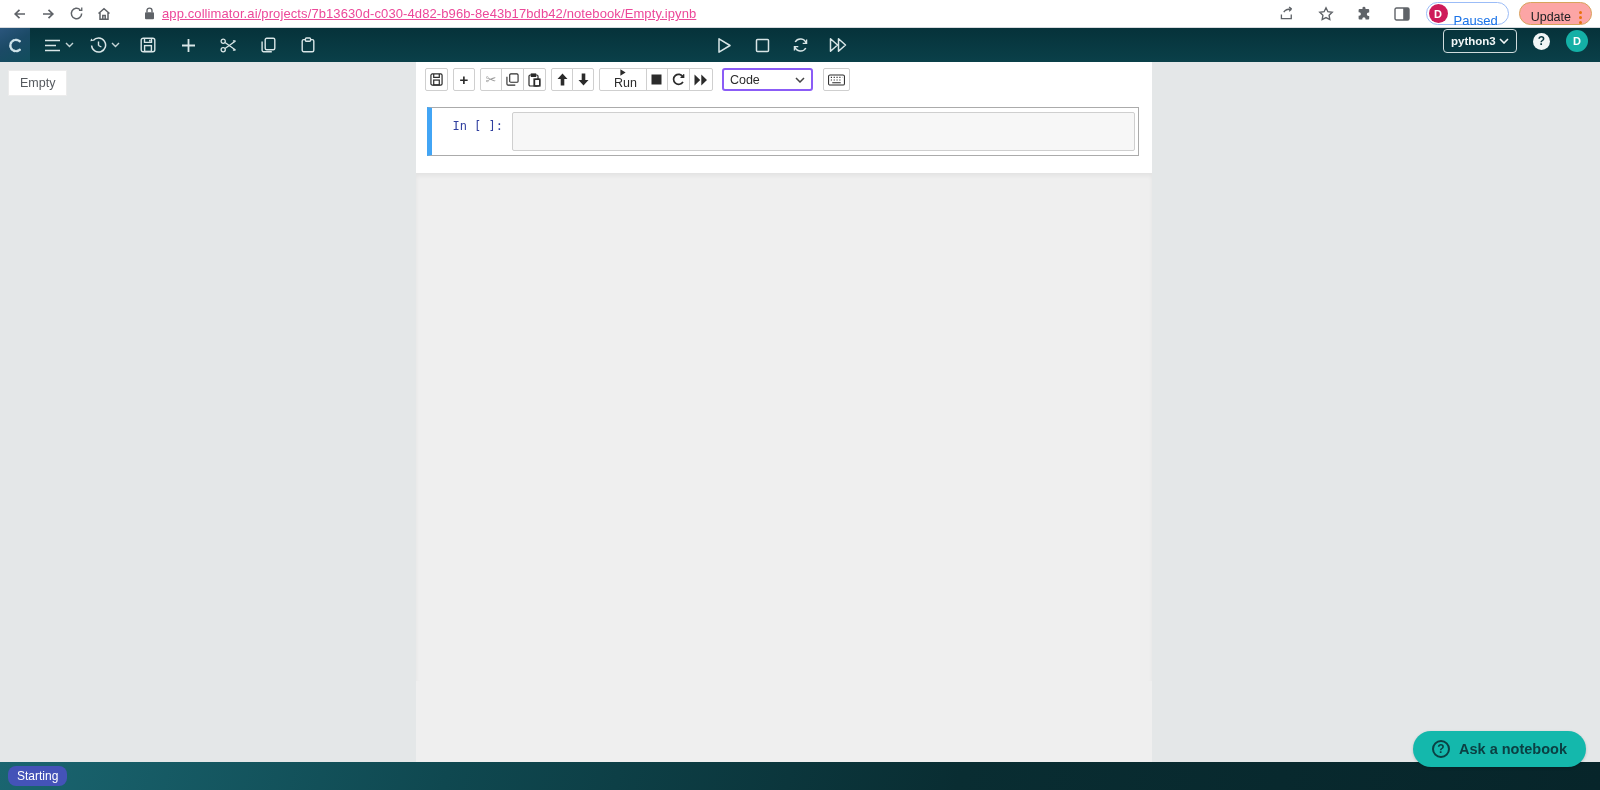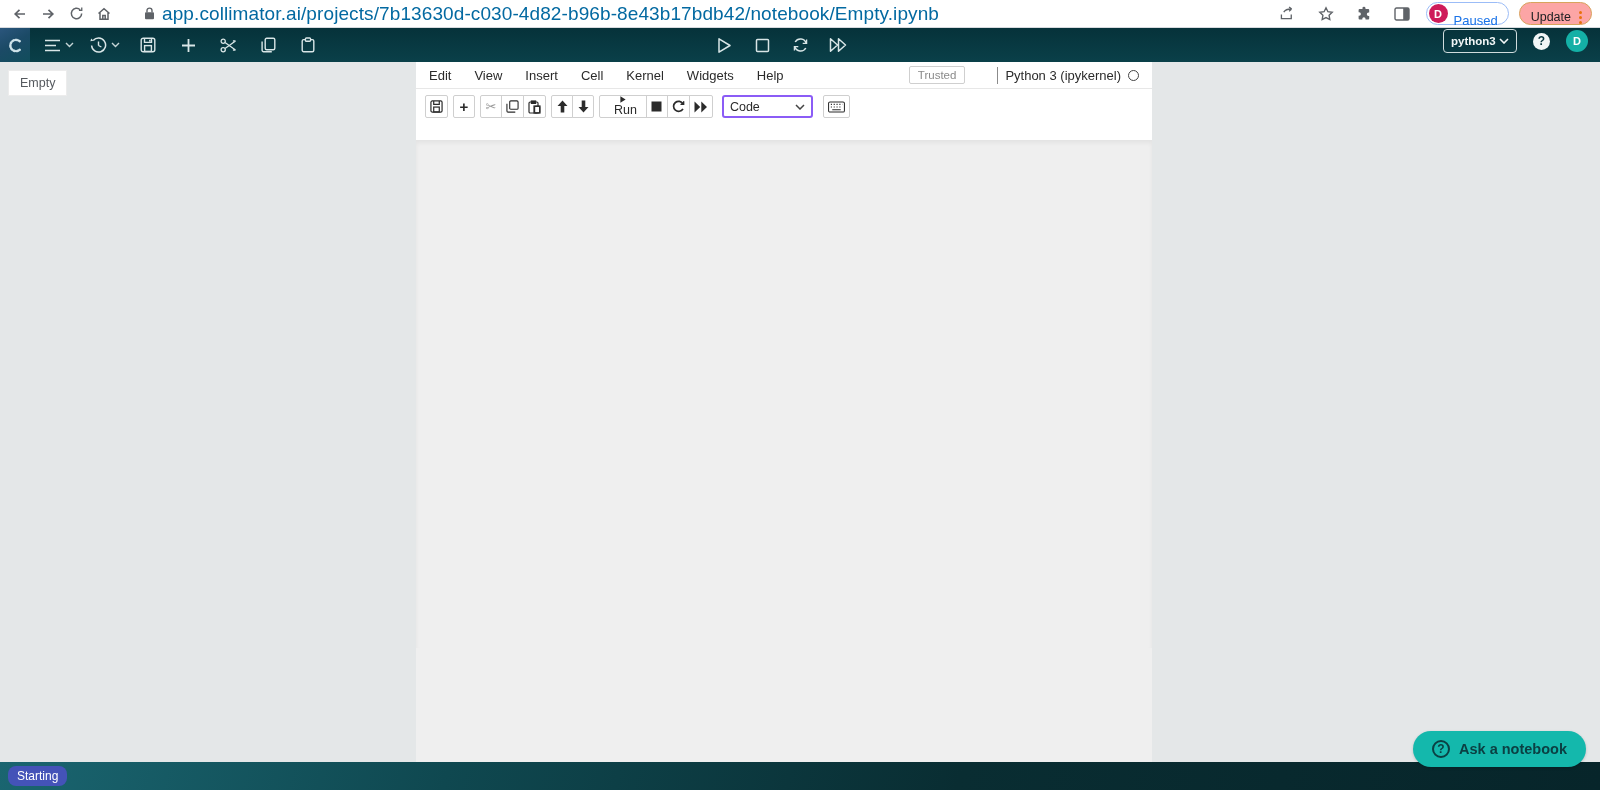--- a/index.html
+++ b/index.html
@@ -16,21 +16,21 @@
   
   .browser-bar {
     position:absolute; top:0; left:0; width:1600px; height:28px;
     background:#fff; border-bottom:1px solid #d7dade;
     display:flex; align-items:center;
   }
   .nav-ic { width:28px; height:24px; display:flex; align-items:center; justify-content:center; color:#5f6368; cursor:pointer; }
   .nav-ic:first-child { margin-left:6px; }
   .url-area { display:flex; align-items:center; margin-left:26px; flex:1; min-width:0; }
   .lock { color:#5f6368; margin-right:7px; }
-  .url-text { font-size:19px; color:#0369a1; letter-spacing:.1px; white-space:nowrap; }
+  .url-text { font-size:13px; color:#ec4899; letter-spacing:.1px; white-space:nowrap;text-decoration:underline; }
   .right-cluster { display:flex; align-items:center; gap:10px; margin-right:8px; }
   .profile-chip {
     display:flex; align-items:center; gap:6px; height:23px; border:1.5px solid #9bbcf7;
     border-radius:12px; padding:0 10px 0 2px; cursor:pointer; background:#fff;
   }
   .profile-badge {
     width:19px; height:19px; border-radius:50%; background:#ce1b5a; color:#fff;
     font-size:11px; font-weight:bold; display:flex; align-items:center; justify-content:center;
   }
   .paused-text { font-size:13px; color:#1a73e8;margin-top:13px; }
@@ -325,35 +325,20 @@
     <div class="avatar">D</div>
   </div>
 </div>
 
 <div class="content">
   <div class="empty-tab">Empty</div>
 
   <div class="nb-column">
     <div class="nb-white">
 
-      <div class="nb-menubar">
-        <span class="nb-menu-item">Edit</span>
-        <span class="nb-menu-item">View</span>
-        <span class="nb-menu-item">Insert</span>
-        <span class="nb-menu-item">Cell</span>
-        <span class="nb-menu-item">Kernel</span>
-        <span class="nb-menu-item">Widgets</span>
-        <span class="nb-menu-item">Help</span>
-        <div class="nb-menubar-right">
-          <span class="trusted-box">Trusted</span>
-          <span class="kernel-sep"></span>
-          <span class="kernel-name">Python 3 (ipykernel)</span>
-          <span class="kernel-ind"></span>
-        </div>
-      </div>
 
       <div class="nb-toolbar">
         <div class="btn-group">
           <div class="jbtn">
             <svg width="13" height="13" viewBox="0 0 14 14" fill="none" stroke="#2b2b2b" stroke-width="1.3">
                 <rect x="1" y="1" width="12" height="12" rx="1.5"></rect>
                 <path d="M4 1.2 v3.4 h6 v-3.4"></path>
                 <rect x="4" y="7.6" width="6" height="5.2"></rect>
               </svg>
           </div>
@@ -423,20 +408,24 @@
             </svg>
         </div>
         <div class="jbtn kb-btn">
           <svg width="17" height="12" viewBox="0 0 18 12" fill="none" stroke="#2b2b2b" stroke-width="1.1">
               <rect x="0.6" y="0.6" width="16.8" height="10.8" rx="1.5"></rect>
               <path d="M3 3.2 h1.2 M6 3.2 h1.2 M9 3.2 h1.2 M12 3.2 h1.2 M15 3.2 h0.2 M3 5.9 h1.2 M6 5.9 h1.2 M9 5.9 h1.2 M12 5.9 h1.2 M4.5 8.8 h9"></path>
             </svg>
         </div>
       </div>
 
+      <div class="cell">
+        <div class="prompt">In [ ]:</div>
+        <div class="input-area"></div>
+      </div>
     </div>
     <div class="nb-below"></div>
   </div>
 </div>
 
 <div class="status-bar">
   <span class="status-badge">Starting</span>
 </div>
 
 <div class="ask-btn">

